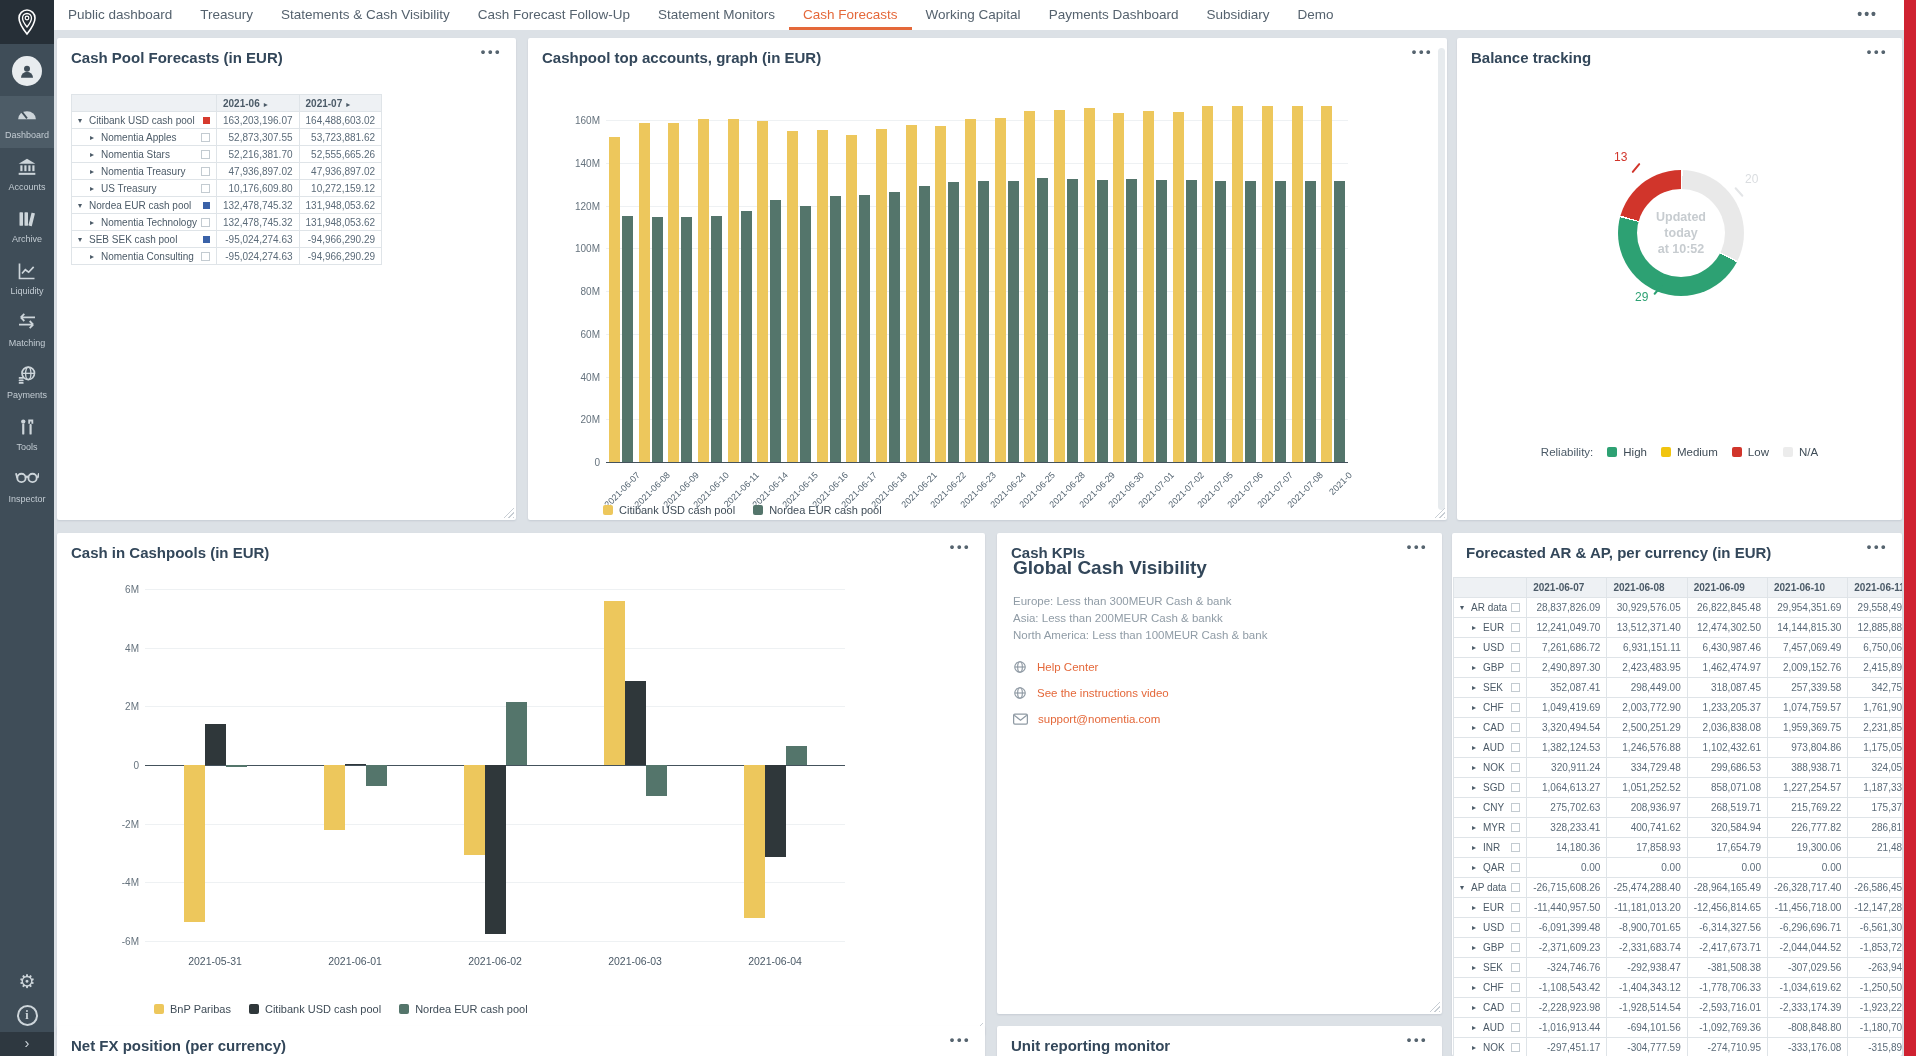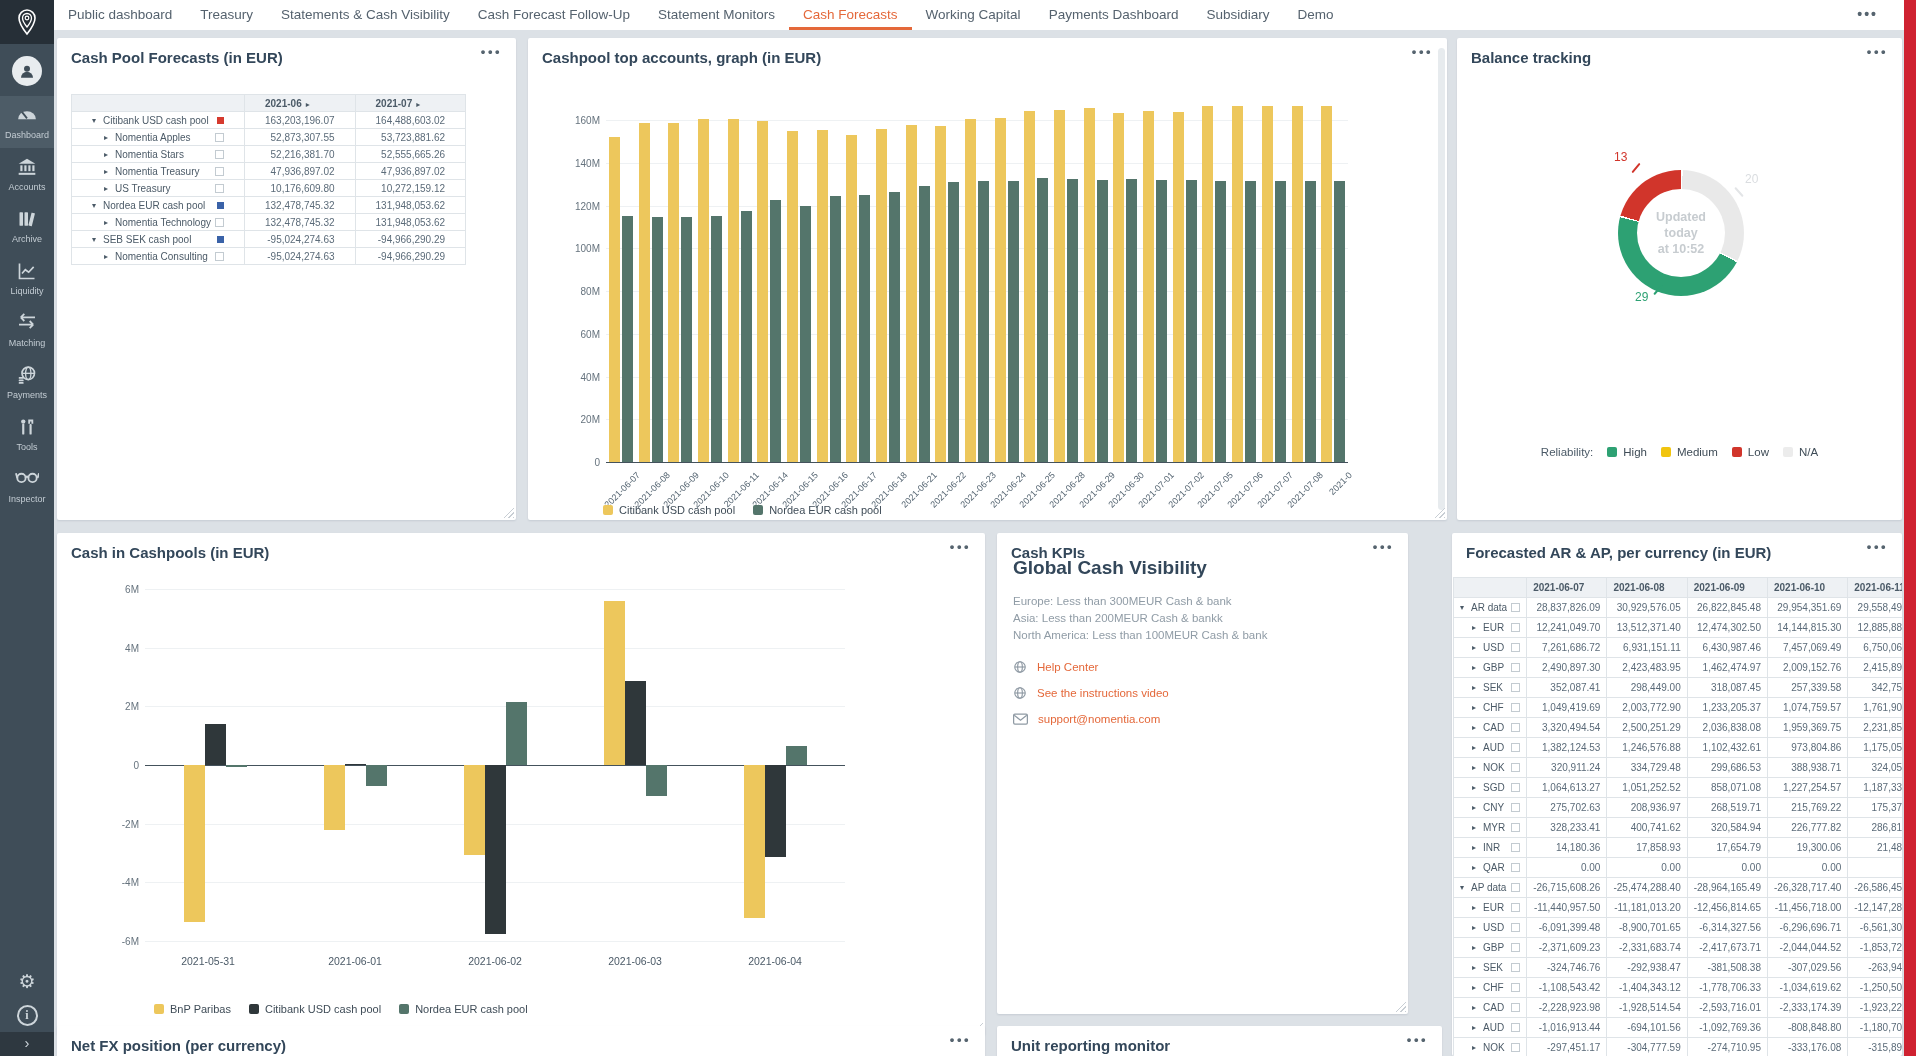--- a/index.html
+++ b/index.html
@@ -41,21 +41,21 @@
   table.grid td.num{text-align:right;color:#5b6b79;}
   td.lbl{color:#4b5a67;}
   .lblwrap{display:flex;align-items:center;}
   .caret{width:11px;display:inline-block;font-size:8px;color:#4b5a67;flex:none;}
   .lvl1 .lblwrap{padding-left:12px;}
   .rowname{flex:1;overflow:hidden;text-overflow:ellipsis;}
   .sq{width:7px;height:7px;flex:none;margin-left:4px;}
   .sq.empty{border:1px solid #c3cbd1;background:#fff;}
   .sortarrow{font-size:8px;margin-left:4px;color:#4b5a67;}
   #cpf-table{position:absolute;left:14px;top:56px;font-size:10px;}
-  #cpf-table th,#cpf-table td{padding:2px 20px;height:12px;}
+  #cpf-table th,#cpf-table td{padding:2px 6px;height:12px;}
   #arap-table{position:absolute;left:1px;top:44px;font-size:10px;}
   #arap-table th,#arap-table td{padding:4px 6px;height:11px;}
   
   .plot{position:absolute;}
   .gridline{position:absolute;left:0;right:0;height:1px;background:#eef1f3;}
   .zeroline{position:absolute;left:0;right:0;height:1px;background:#44525c;}
   .ytick{position:absolute;right:100%;margin-right:6px;font-size:10px;color:#66737e;transform:translateY(-50%);white-space:nowrap;}
   .bar{position:absolute;cursor:pointer;}
   .xlab-rot{position:absolute;font-size:9px;color:#546471;white-space:nowrap;
      transform:translateX(-100%) rotate(-45deg);transform-origin:100% 0;}
@@ -477,21 +477,21 @@
       <div class="ytick" style="top:176.0px">0</div>
       <div class="gridline" style="top:117.3px"></div>
       <div class="ytick" style="top:117.3px">2M</div>
       <div class="gridline" style="top:58.7px"></div>
       <div class="ytick" style="top:58.7px">4M</div>
       <div class="gridline" style="top:0.0px"></div>
       <div class="ytick" style="top:0.0px">6M</div>
       <div class="bar" style="left:38.5px;top:176.0px;width:21px;height:156.9px;background:#edc75c"></div>
       <div class="bar" style="left:59.5px;top:134.9px;width:21px;height:41.1px;background:#2f373a"></div>
       <div class="bar" style="left:80.5px;top:176.0px;width:21px;height:1.5px;background:#54756b"></div>
-      <div class="xlab" style="left:63px;top:366px;">2021-05-31</div>
+      <div class="xlab" style="left:70.0px;top:366px;">2021-05-31</div>
       <div class="bar" style="left:178.5px;top:176.0px;width:21px;height:64.5px;background:#edc75c"></div>
       <div class="bar" style="left:199.5px;top:174.5px;width:21px;height:1.5px;background:#2f373a"></div>
       <div class="bar" style="left:220.5px;top:176.0px;width:21px;height:21.1px;background:#54756b"></div>
       <div class="xlab" style="left:210.0px;top:366px;">2021-06-01</div>
       <div class="bar" style="left:318.5px;top:176.0px;width:21px;height:89.5px;background:#edc75c"></div>
       <div class="bar" style="left:339.5px;top:176.0px;width:21px;height:168.7px;background:#2f373a"></div>
       <div class="bar" style="left:360.5px;top:112.9px;width:21px;height:63.1px;background:#54756b"></div>
       <div class="xlab" style="left:350.0px;top:366px;">2021-06-02</div>
       <div class="bar" style="left:458.5px;top:11.7px;width:21px;height:164.3px;background:#edc75c"></div>
       <div class="bar" style="left:479.5px;top:92.4px;width:21px;height:83.6px;background:#2f373a"></div>
@@ -512,21 +512,21 @@
         <span>Citibank USD cash pool</span>
       </div>
       <div class="li">
         <span class="lsq" style="background:#54756b"></span>
         <span>Nordea EUR cash pool</span>
       </div>
     </div>
   <div class="grip"></div>
 </div>
 
-<div class="panel" style="left:997px;top:533px;width:411px;height:481px;">
+<div class="panel" style="left:997px;top:533px;width:445px;height:481px;">
   <div class="panel-title">Cash KPIs</div>
   <div class="dots">•••</div>
   <div class="kpi-head">Global Cash Visibility</div>
   <div class="kpi-lines">
     <div class="kpi-line">Europe: Less than 300MEUR Cash &amp; bank</div>
     <div class="kpi-line">Asia: Less than 200MEUR Cash &amp; bankk</div>
     <div class="kpi-line">North America: Less than 100MEUR Cash &amp; bank</div>
   </div>
   <div class="kpi-links">
     <div class="kpi-link">

